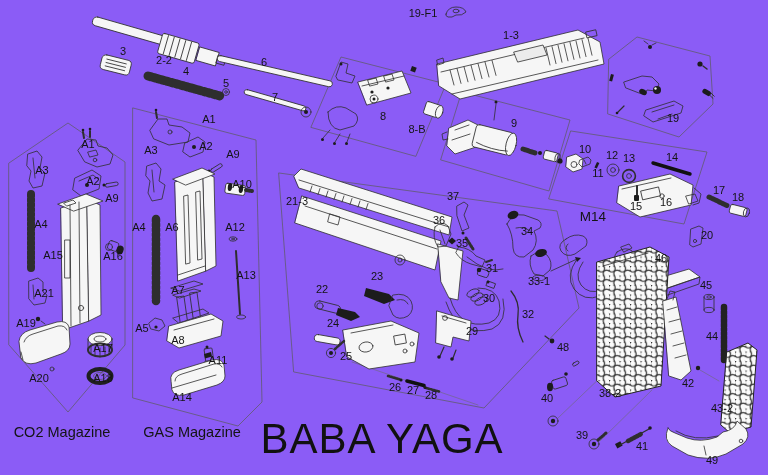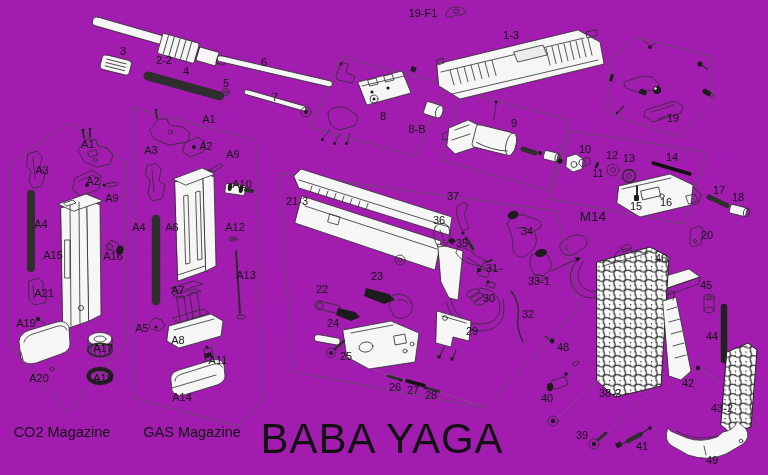--- a/index.html
+++ b/index.html
@@ -1,16 +1,16 @@
 <!DOCTYPE html>
 <html><head>
 <meta charset="utf-8">
 <style>
   html,body{margin:0;padding:0;background:#d9d9d9;}
-  .stage{position:relative;width:768px;height:475px;background:#a21caf;overflow:hidden;
+  .stage{position:relative;width:768px;height:475px;background:#8b5cf6;overflow:hidden;
          font-family:"Liberation Sans",sans-serif;}
   svg{display:block;}
   #art *{fill:none;stroke:#2e2e2e;stroke-width:.8;stroke-linejoin:round;stroke-linecap:round;}
   #art .fl{fill:#f6f6f6;}
   #art .wh{fill:#fbfbfb;stroke:none;}
   #art .dk{fill:#1c1c1c;stroke:none;}
   #art .box{stroke:#5a5a5a;stroke-width:.7;}
   #art .thin{stroke:#6a6a6a;stroke-width:.55;}
   text{stroke:none;fill:#141414;}
   .lbl{font:11px "Liberation Sans",sans-serif;text-anchor:middle;}

